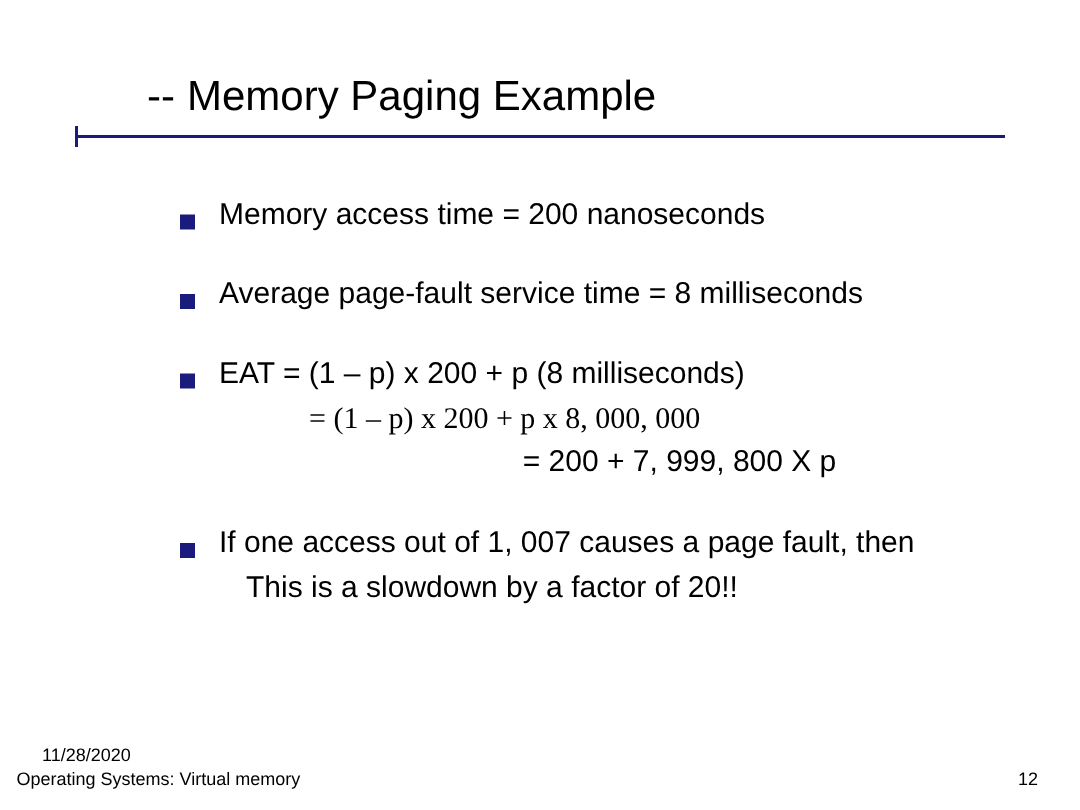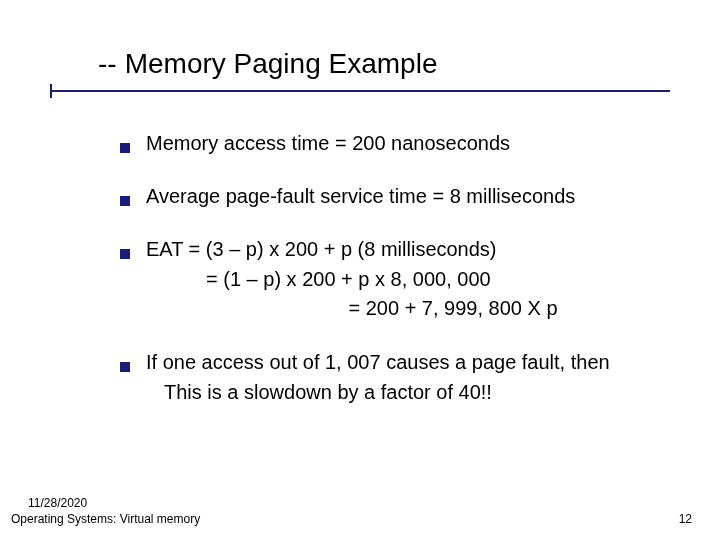--- a/index.html
+++ b/index.html
@@ -77,21 +77,21 @@
     flex: 0 0 10px;
     margin-top: 8px;
   }
   .bullet-text { flex: 1; }
   .cont {
     margin-left: 26px;
     font-size: 20px;
     line-height: 1.45;
   }
   .cont .line { display: block; }
-  .indent1 { padding-left: 60px; }
+  .indent1 { padding-left: 60px; font-family: Liberation Serif, serif; }
   .indent2 { padding-left: 90px; text-align: center; }
   .indent-eat { padding-left: 50px; }
   .indent-slow { padding-left: 18px; }
   .block { margin-bottom: 26px; }
   .footer {
     position: absolute;
     bottom: 14px;
     left: 0;
     width: 720px;
     font-size: 12px;
@@ -121,35 +121,35 @@
     </div>
 
     <div class="bullet-item">
       <span class="bullet-sq"></span>
       <span class="bullet-text">Average page-fault service time = 8 milliseconds</span>
     </div>
 
     <div class="block">
       <div class="bullet-item tight">
         <span class="bullet-sq"></span>
-        <span class="bullet-text">EAT = (3 – p) x 200 + p (8 milliseconds)</span>
+        <span class="bullet-text">EAT = (1 – p) x 200 + p (8 milliseconds)</span>
       </div>
       <div class="cont">
         <span class="line indent1">= (1 – p)  x 200 + p x 8, 000, 000</span>
         <span class="line indent2">= 200 + 7, 999, 800 X p</span>
       </div>
     </div>
 
     <div class="block">
       <div class="bullet-item tight">
         <span class="bullet-sq"></span>
         <span class="bullet-text">If one access out of 1, 007 causes a page fault, then</span>
       </div>
       <div class="cont">
-        <span class="line indent-slow">This is a slowdown by a factor of 40!!</span>
+        <span class="line indent-slow">This is a slowdown by a factor of 20!!</span>
       </div>
     </div>
 
   </div>
 
   <div class="footer">
     <span class="date">11/28/2020</span>
     <span class="center">Operating Systems: Virtual memory</span>
     <span class="page">12</span>
   </div>

